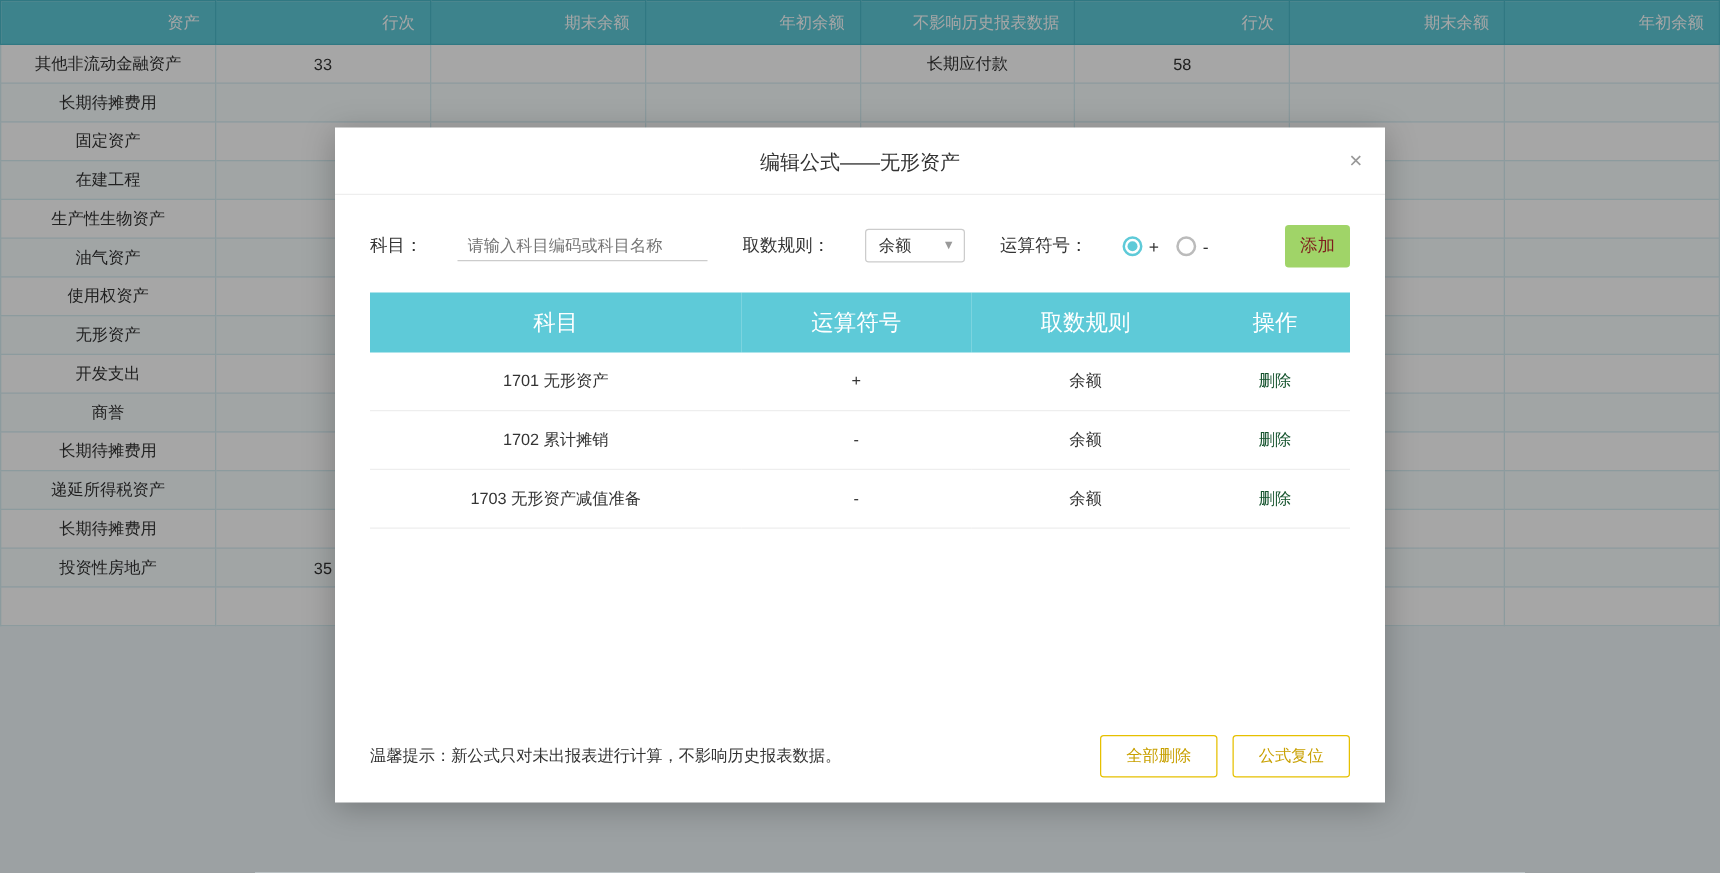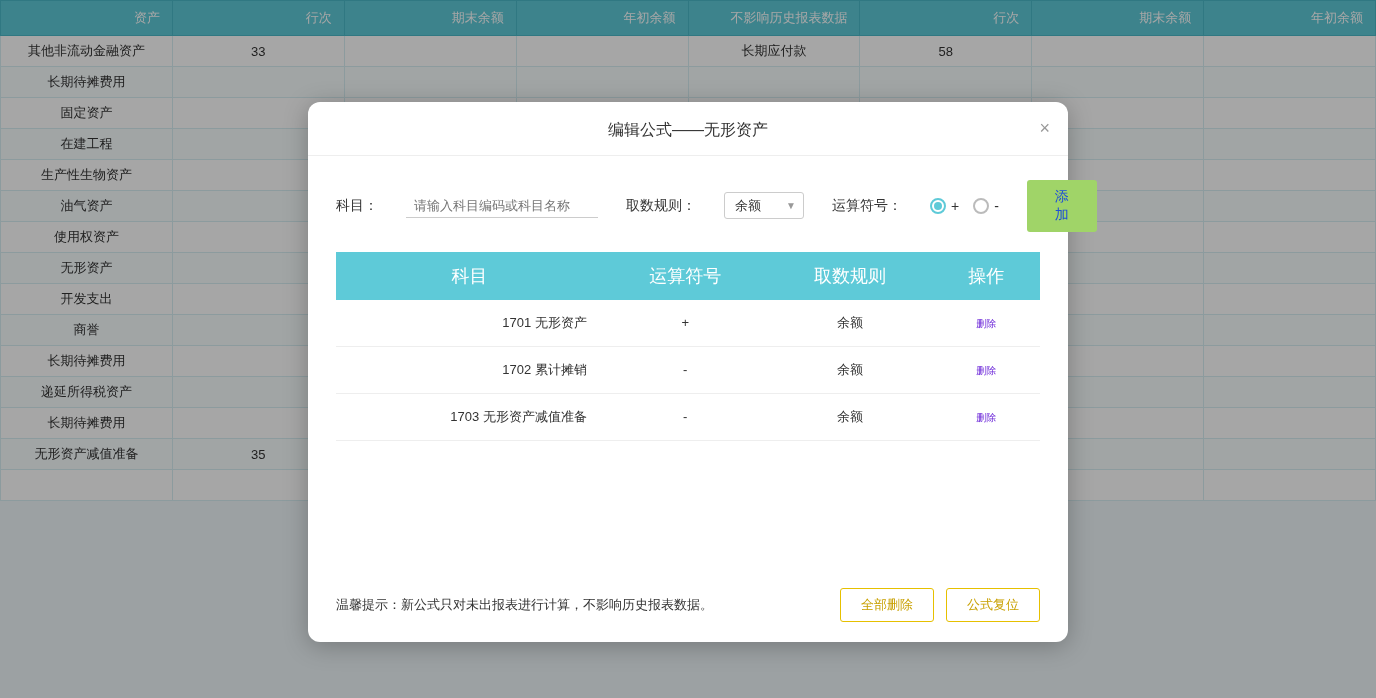--- a/index.html
+++ b/index.html
@@ -57,22 +57,22 @@
       width: 100%; height: 100%;
       background: rgba(0,0,0,0.35);
       display: flex;
       align-items: center;
       justify-content: center;
     }
 
     
     .modal {
       background: #fff;
-      border-radius: 12px;
-      width: 760px;
+      border-radius: 0;
+      width: 840px;
       min-height: 540px;
       box-shadow: 0 4px 24px rgba(0,0,0,0.25);
       display: flex;
       flex-direction: column;
       position: relative;
       margin-top: 45px;
     }
 
     .modal-header {
       padding: 18px 24px 14px;
@@ -194,24 +194,24 @@
       border-color: #bbb;
     }
 
     .radio-label {
       font-size: 14px;
       color: #333;
     }
 
     .btn-add {
       background: #a0d468;
-      color: #1d4ed8;
+      color: #7f1d1d;
       border: none;
       border-radius: 3px;
-      padding: 8px 28px;
+      padding: 8px 12px;
       font-size: 14px;
       cursor: pointer;
       margin-left: auto;
     }
 
     
     .data-table {
       width: 100%;
       border-collapse: collapse;
       margin-top: 4px;
@@ -228,29 +228,29 @@
 
     .data-table tbody tr td {
       padding: 14px 16px;
       text-align: center;
       border-bottom: 1px solid #eee;
       font-size: 13px;
       color: #333;
     }
 
     .data-table tbody tr td:first-child {
-      text-align: right;
+      text-align: center;
     }
 
     .btn-delete {
-      color: #6d28d9;
+      color: #14532d;
       cursor: pointer;
       background: none;
       border: none;
-      font-size: 10px;
+      font-size: 13px;
     }
 
     
     .modal-footer {
       padding: 16px 28px 20px;
       display: flex;
       align-items: center;
       justify-content: space-between;
     }
 
@@ -420,21 +420,21 @@
           <td>长期待摊费用</td>
           <td></td>
           <td></td>
           <td></td>
           <td></td>
           <td></td>
           <td></td>
           <td></td>
         </tr>
         <tr>
-          <td>无形资产减值准备</td>
+          <td>投资性房地产</td>
           <td>35</td>
           <td></td>
           <td></td>
           <td>减：库存股</td>
           <td>71</td>
           <td></td>
           <td></td>
         </tr>
         <tr>
           <td></td>

